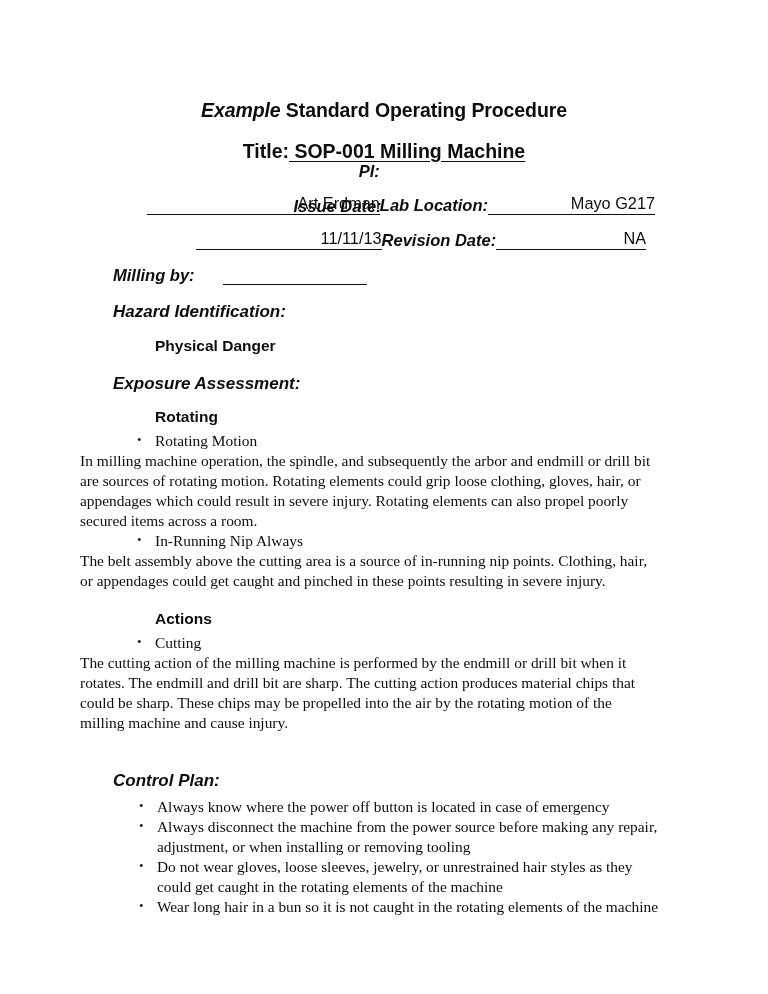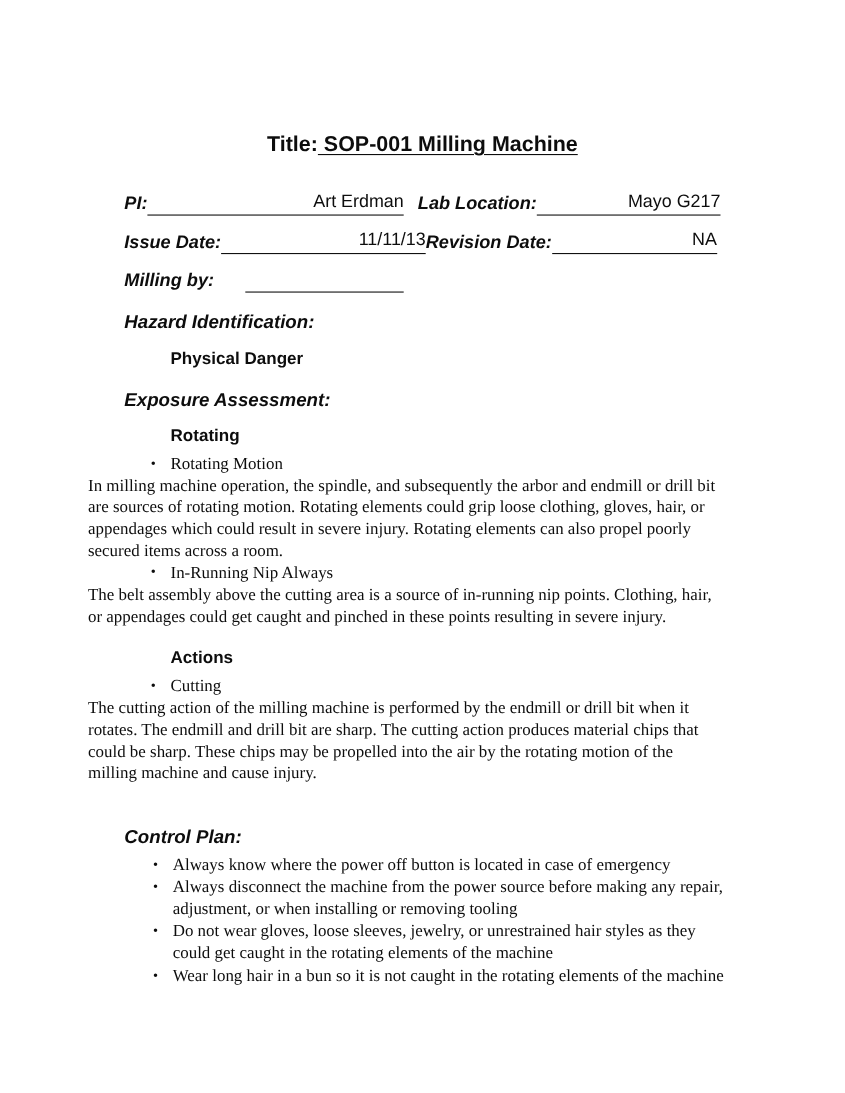--- a/index.html
+++ b/index.html
@@ -74,21 +74,21 @@
     font-style: normal;
     font-size: 16.3px;
     white-space: nowrap;
     overflow: hidden;
     padding-bottom: 1px;
   }
   .fld-value.center { text-align: right; margin-top: 12px; }
   .fld-value.left   { text-align: right; padding-left: 4px; }
 
   
-  .col-a { width: 275px; }
+  .col-a { width: 275px; flex-direction: column; }
   .col-b { width: 280px; }
 
   .w-pi        { width: 233px; }
   .w-issue     { width: 186px; }
   .w-prepared  { width: 174px; }
 
   .w-lab       { width: 163px; }
   .w-revision  { width: 146px; }
   .w-approved  { width: 140px; margin-left: 28px; }
 
@@ -157,20 +157,21 @@
     font-size: 13px;
     line-height: 1.46;
   }
 </style>
 </head>
 <body>
 
 <div class="page">
 
   <div class="title-block">
+    <div class="doc-title"><span class="em">Example</span><span> Standard Operating Procedure</span></div>
     <div class="doc-subtitle"><span>Title:</span><span class="ul"> SOP-001 Milling Machine</span></div>
   </div>
 
   <div class="form">
 
     <div class="form-row">
       <div class="fld col-a">
         <span class="fld-label">PI:</span>
         <span class="fld-value center w-pi">Art Erdman</span>
       </div>

